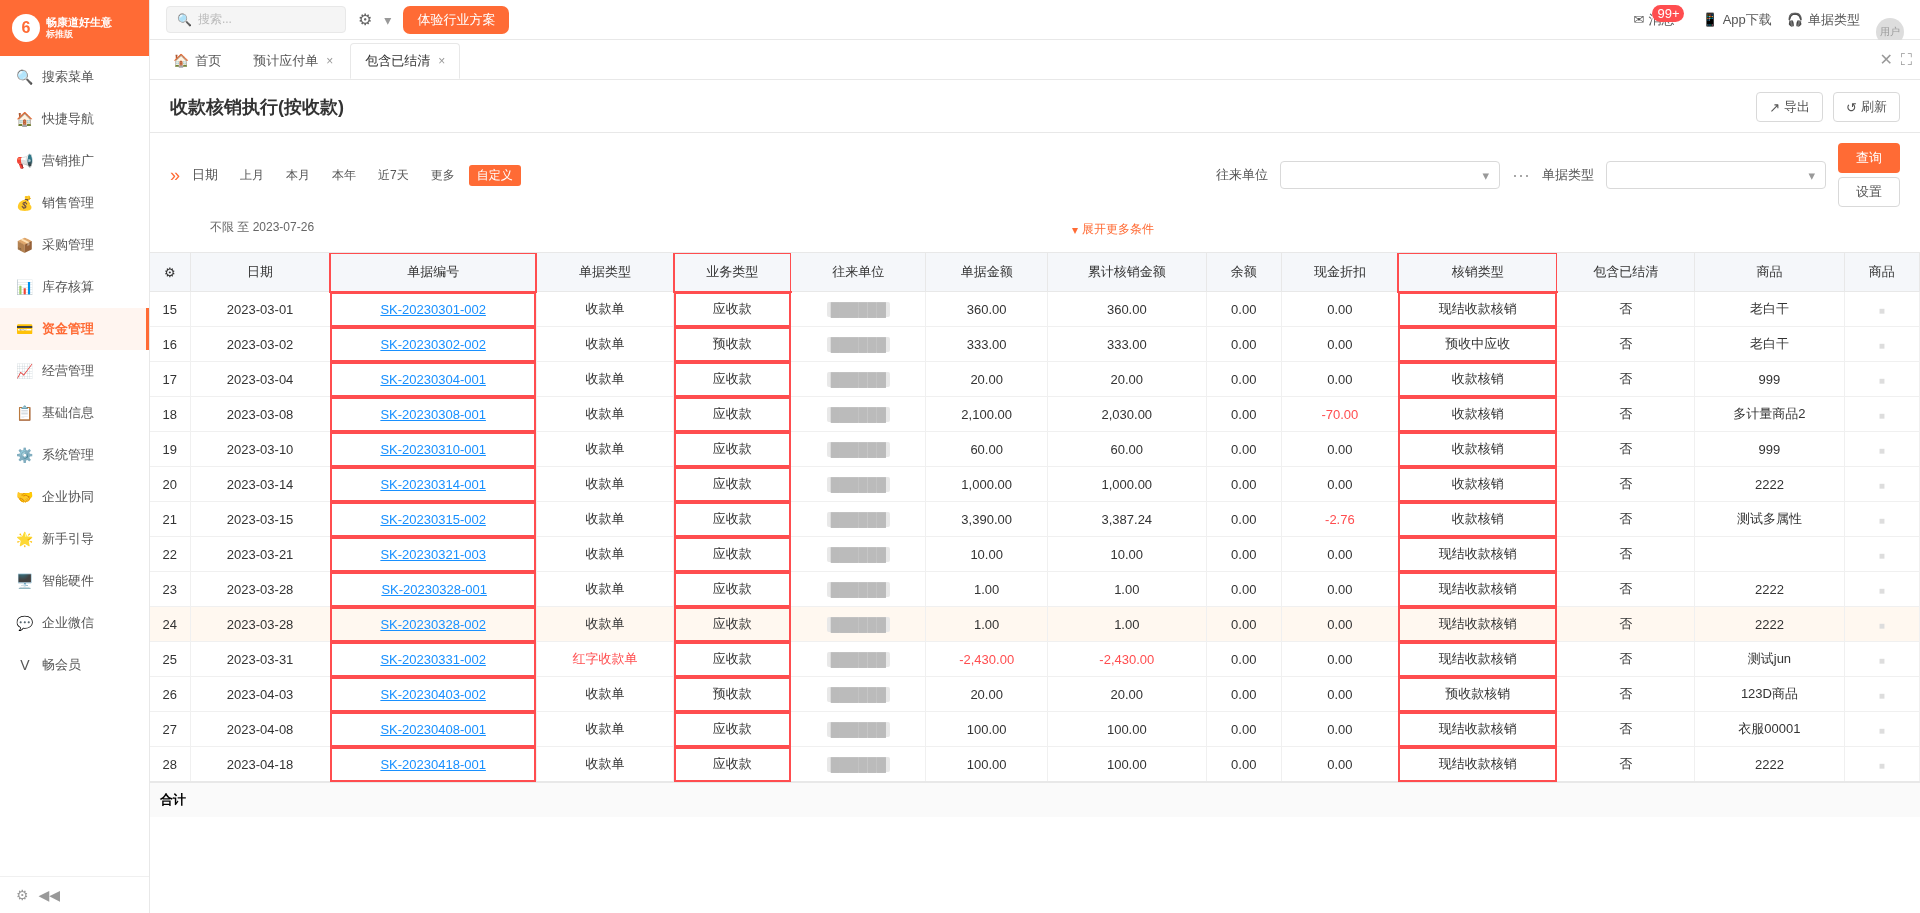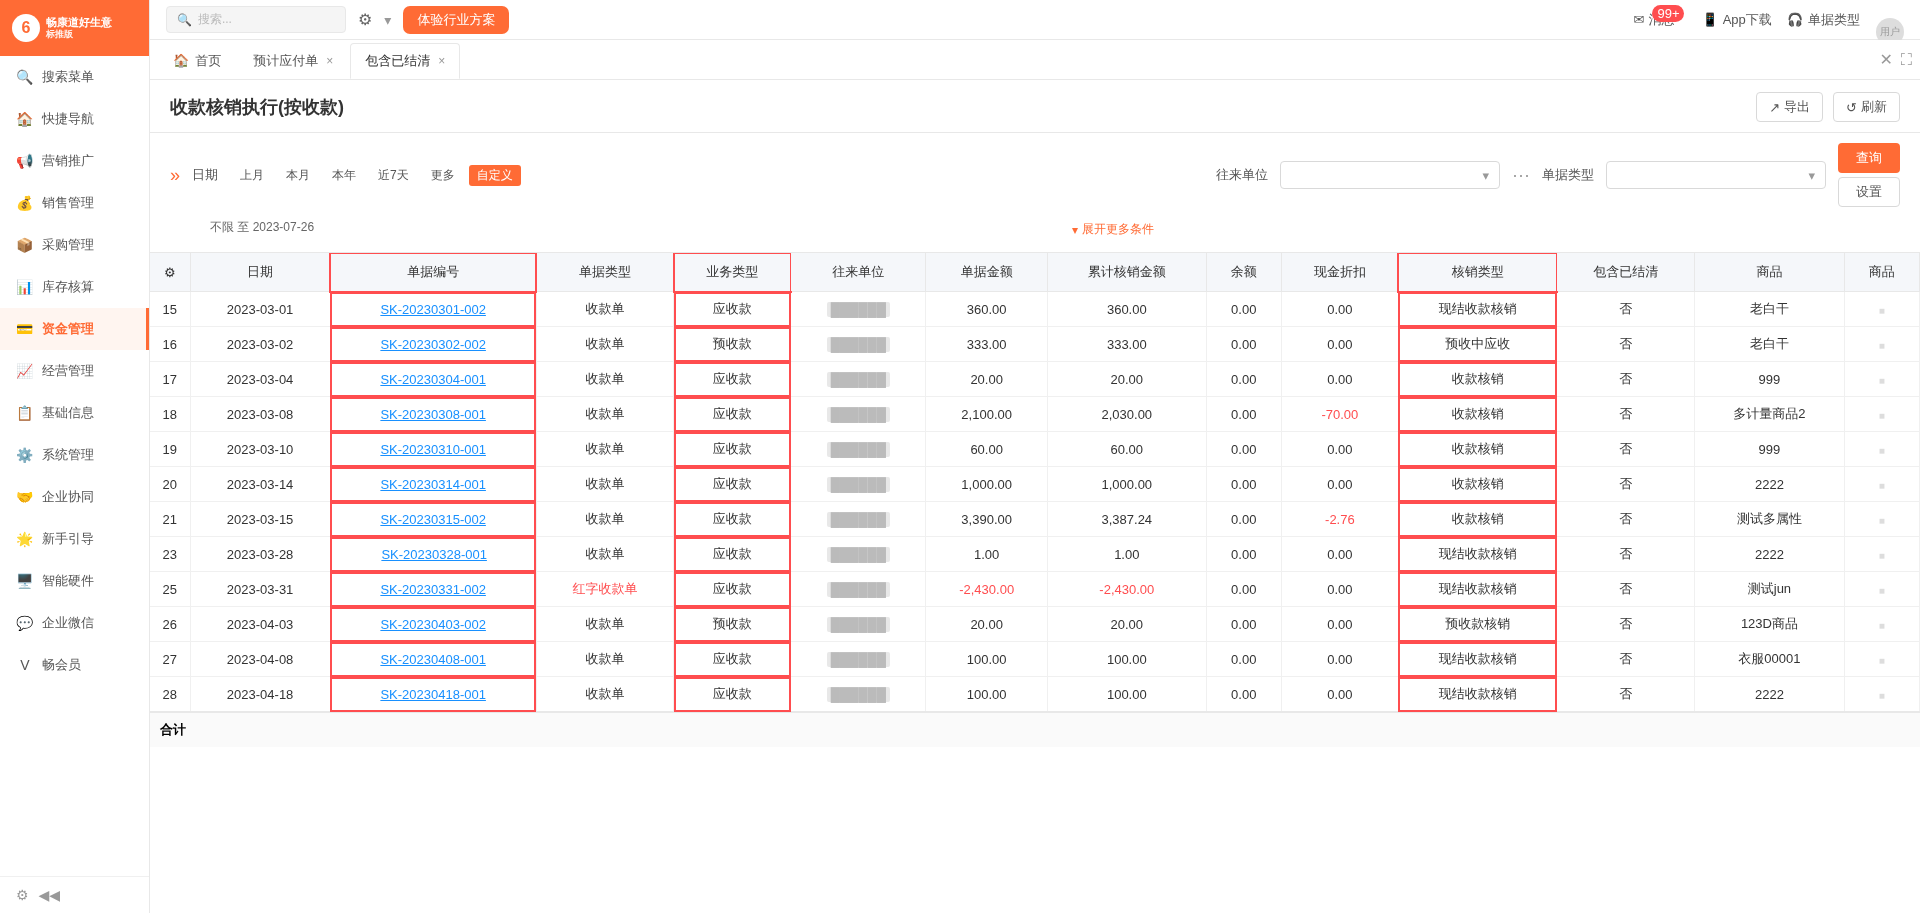--- a/index.html
+++ b/index.html
@@ -391,23 +391,55 @@
     <td>3,390.00</td>
     <td>3,387.24</td>
     <td>0.00</td>
     <td class="td-red">-2.76</td>
     <td style="outline:2px solid #ff4d4f;outline-offset:-2px;">收款核销</td>
     <td>否</td>
     <td>测试多属性</td>
     <td><span style="color:#ddd;font-size:10px;">■</span></td>
   </tr>
             <tr>
+    <td>22</td>
+    <td>2023-03-21</td>
+    <td style="outline:2px solid #ff4d4f;outline-offset:-2px;"><span class="td-link">SK-20230321-003</span></td>
+    <td>收款单</td>
+    <td style="outline:2px solid #ff4d4f;outline-offset:-2px;">应收款</td>
+    <td><span style="color:#bbb;background:#e8e8e8;border-radius:2px;padding:0 4px;min-width:60px;display:inline-block;">██████</span></td>
+    <td>10.00</td>
+    <td>10.00</td>
+    <td>0.00</td>
+    <td>0.00</td>
+    <td style="outline:2px solid #ff4d4f;outline-offset:-2px;">现结收款核销</td>
+    <td>否</td>
+    <td></td>
+    <td><span style="color:#ddd;font-size:10px;">■</span></td>
+  </tr>
+            <tr>
     <td>23</td>
     <td>2023-03-28</td>
     <td style="outline:2px solid #ff4d4f;outline-offset:-2px;padding-left:12px;"><span class="td-link">SK-20230328-001</span></td>
+    <td>收款单</td>
+    <td style="outline:2px solid #ff4d4f;outline-offset:-2px;">应收款</td>
+    <td><span style="color:#bbb;background:#e8e8e8;border-radius:2px;padding:0 4px;min-width:60px;display:inline-block;">██████</span></td>
+    <td>1.00</td>
+    <td>1.00</td>
+    <td>0.00</td>
+    <td>0.00</td>
+    <td style="outline:2px solid #ff4d4f;outline-offset:-2px;">现结收款核销</td>
+    <td>否</td>
+    <td>2222</td>
+    <td><span style="color:#ddd;font-size:10px;">■</span></td>
+  </tr>
+            <tr class="highlighted">
+    <td>24</td>
+    <td>2023-03-28</td>
+    <td style="outline:2px solid #ff4d4f;outline-offset:-2px;"><span class="td-link">SK-20230328-002</span></td>
     <td>收款单</td>
     <td style="outline:2px solid #ff4d4f;outline-offset:-2px;">应收款</td>
     <td><span style="color:#bbb;background:#e8e8e8;border-radius:2px;padding:0 4px;min-width:60px;display:inline-block;">██████</span></td>
     <td>1.00</td>
     <td>1.00</td>
     <td>0.00</td>
     <td>0.00</td>
     <td style="outline:2px solid #ff4d4f;outline-offset:-2px;">现结收款核销</td>
     <td>否</td>
     <td>2222</td>

